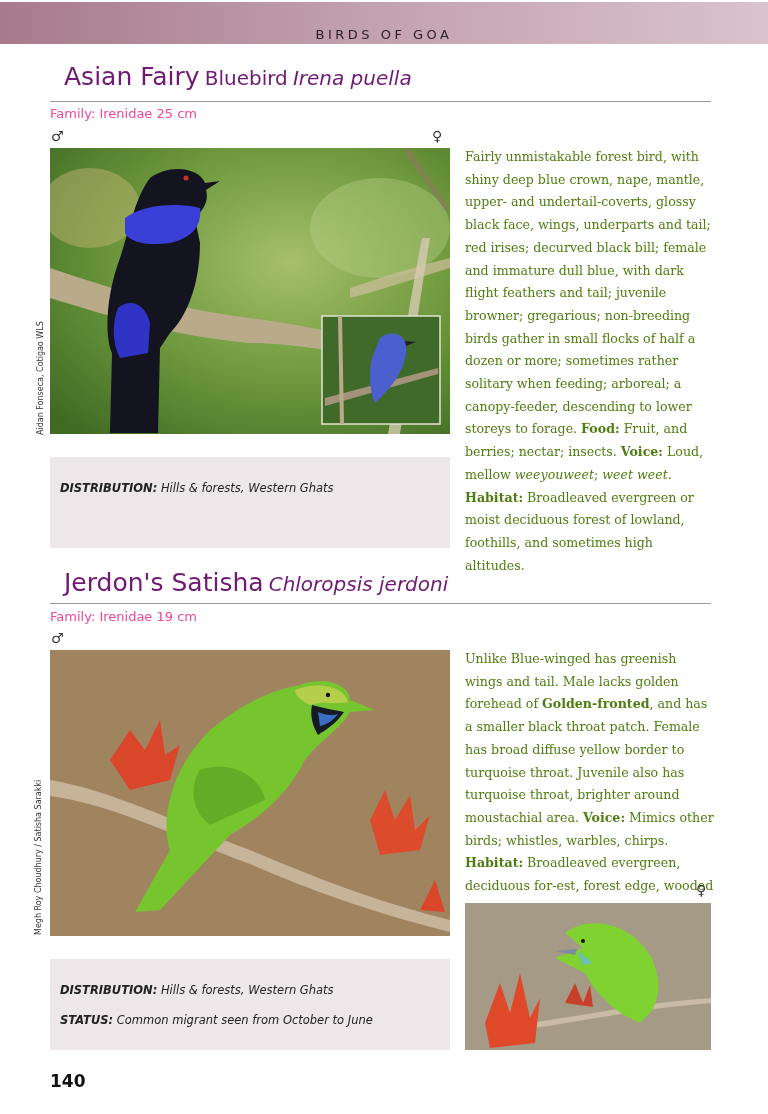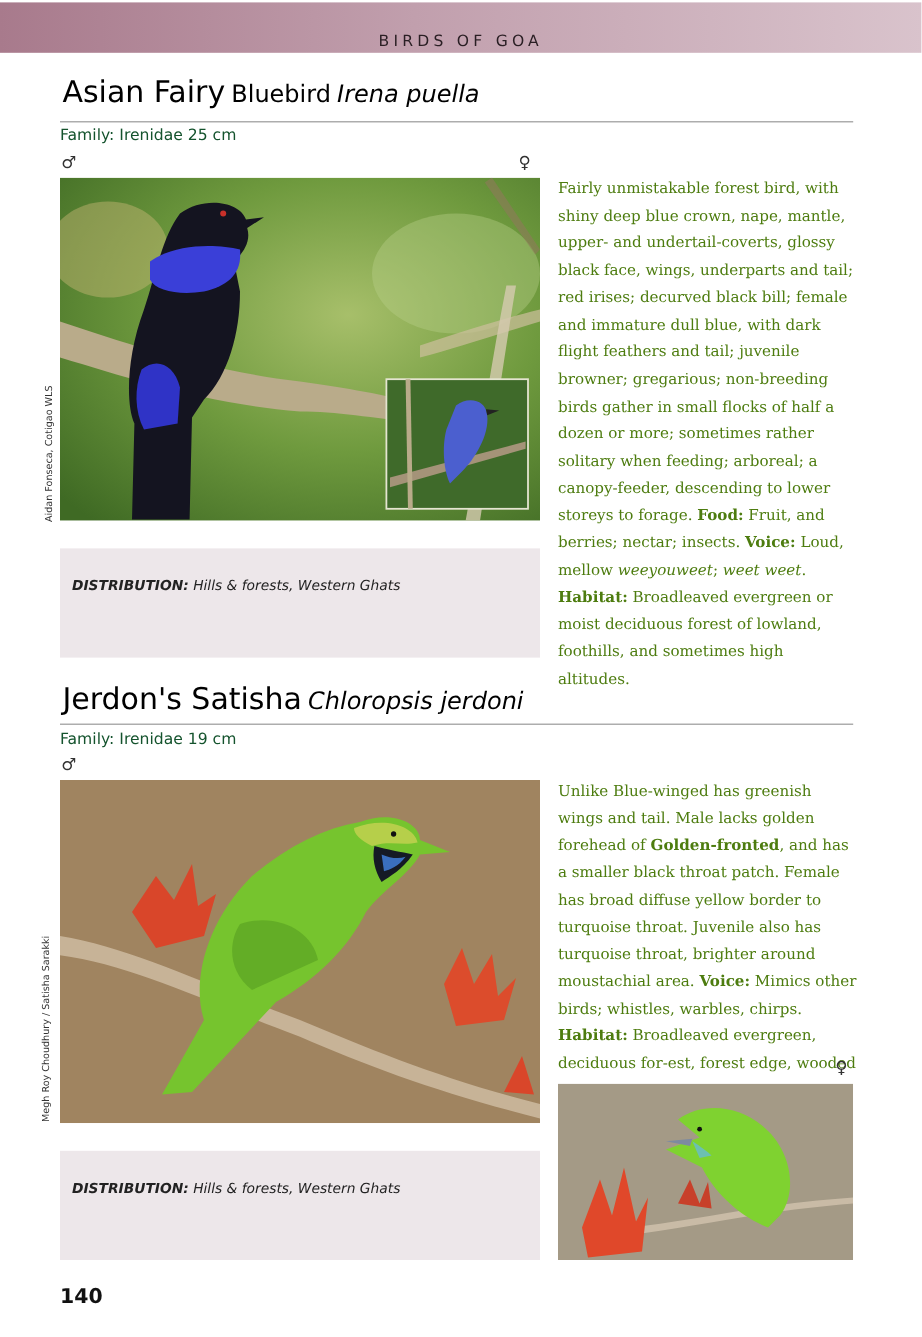--- a/index.html
+++ b/index.html
@@ -1,24 +1,24 @@
 <!DOCTYPE html>
 <html><head>
 <meta charset="utf-8">
 <style>
   * { box-sizing: border-box; margin: 0; padding: 0; }
   body { width: 768px; height: 1114px; background: #ffffff; position: relative; overflow: hidden; font-family: "DejaVu Sans", sans-serif; color: #1a1a1a; }
   .header-band { position: absolute; left: 0; top: 2px; width: 768px; height: 42px; background: linear-gradient(90deg, #a87a8c 0%, #c19fad 45%, #d9c3cc 100%); display: flex; align-items: center; justify-content: center; }
   .header-band span { font-size: 13px; letter-spacing: 3.5px; color: #2a1f24; margin-top: 22px; }
-  .species-title { position: absolute; left: 52px; font-family: "DejaVu Sans", sans-serif; color: #000000; white-space: nowrap; }
+  .species-title { position: absolute; left: 64px; font-family: "DejaVu Sans", sans-serif; color: #701a75; white-space: nowrap; }
   .species-title .big { font-size: 25px; }
   .species-title .mid { font-size: 20px; }
   .species-title .sci { font-size: 20px; font-style: italic; }
   .rule { position: absolute; left: 50px; width: 661px; height: 1px; background: #9a9a9a; }
-  .family { position: absolute; left: 50px; font-size: 13px; color: #14532d; }
+  .family { position: absolute; left: 50px; font-size: 13px; color: #ec4899; }
   .sex { position: absolute; font-size: 14px; color: #333; }
   .photo { position: absolute; overflow: hidden; }
   .credit { position: absolute; font-size: 8px; color: #333; transform: rotate(-90deg); transform-origin: left top; white-space: nowrap; }
   .desc { position: absolute; left: 465px; width: 250px; font-family: "DejaVu Serif", serif; font-size: 12.6px; line-height: 22.7px; color: #4d7c0f; }
   .desc b { font-weight: bold; }
   .desc i { font-style: italic; }
   .infobox { position: absolute; left: 50px; width: 400px; background: #ede7ea; padding: 0 10px; }
   .infobox p { font-size: 11.5px; font-style: italic; color: #222; position: absolute; left: 10px; white-space: nowrap; }
   .infobox p b { font-style: italic; font-weight: bold; }
   .page-num { position: absolute; left: 50px; top: 1071px; font-size: 17px; font-weight: bold; color: #111; }
@@ -123,15 +123,16 @@
     <path d="M100 100 L110 80 L118 100 L125 82 L128 104 Z" fill="#c8402a"></path>
     <path d="M100 30 C120 15 150 18 170 35 C195 55 200 90 185 110 L175 120 C150 110 130 90 120 70 L90 55 L118 45 Z" fill="#7fd230"></path>
     <path d="M90 48 L112 46 L110 52 Z" fill="#7d8aa0"></path>
     <path d="M112 48 C118 52 124 56 128 60 L118 62 Z" fill="#6cc0b0"></path>
     <circle cx="118" cy="38" r="2" fill="#111"></circle>
   </svg>
 </div>
 
 <div class="infobox" style="top:959px; height:91px;">
   <p style="top:24px;"><b>DISTRIBUTION:</b><span> Hills &amp; forests, Western Ghats</span></p>
+  <p style="top:54px;"><b>STATUS:</b><span> Common migrant seen from October to June</span></p>
 </div>
 
 <div class="page-num">140</div>
 
 </body></html>

